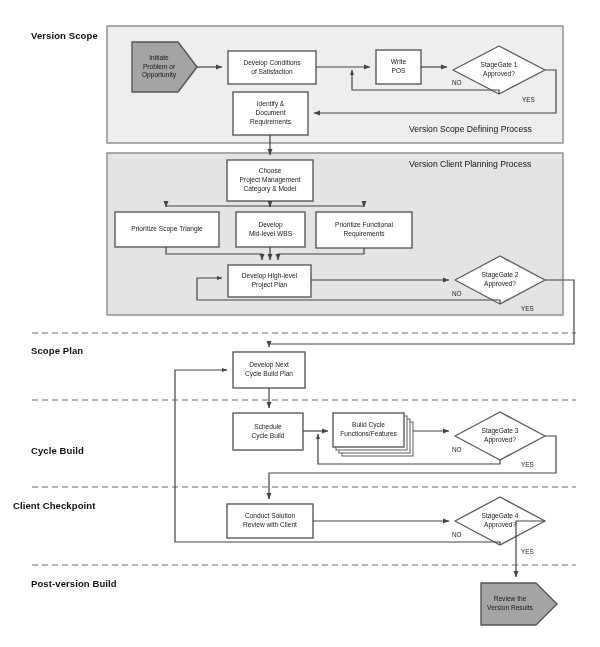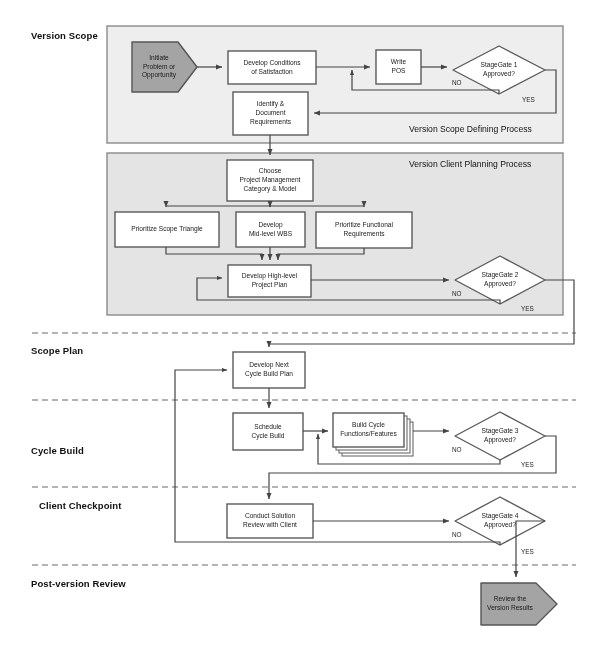--- a/index.html
+++ b/index.html
@@ -174,22 +174,22 @@
 
       <path d="M500,545 L500,542 L175,542 L175,370 L227,370" marker-end="url(#arrs)"></path>
 
       <path d="M545,521 L516,521 L516,577" marker-end="url(#arr)"></path>
     </g>
   </svg>
 
   <div class="swimlane-label" style="left:31px;top:30px;">Version Scope</div>
   <div class="swimlane-label" style="left:31px;top:345px;">Scope Plan</div>
   <div class="swimlane-label" style="left:31px;top:413px;margin-top:32px;">Cycle Build</div>
-  <div class="swimlane-label" style="left:39px;top:500px;text-align:center;">Client Checkpoint</div>
-  <div class="swimlane-label" style="left:31px;top:578px;">Post-version Review</div>
+  <div class="swimlane-label" style="left:13px;top:500px;text-align:center;">Client Checkpoint</div>
+  <div class="swimlane-label" style="left:31px;top:578px;">Post-version Build</div>
 
   <div class="panel-title" style="left:409px;top:124px;">Version Scope Defining Process</div>
   <div class="panel-title" style="left:409px;top:159px;">Version Client Planning Process</div>
 
   <div class="nodetext" style="left:130px;top:42px;width:58px;height:50px;">Initiate
 Problem or
 Opportunity</div>
 
   <div class="nodetext" style="left:228px;top:51px;width:88px;height:33px;">Develop Conditions
 of Satisfaction</div>

